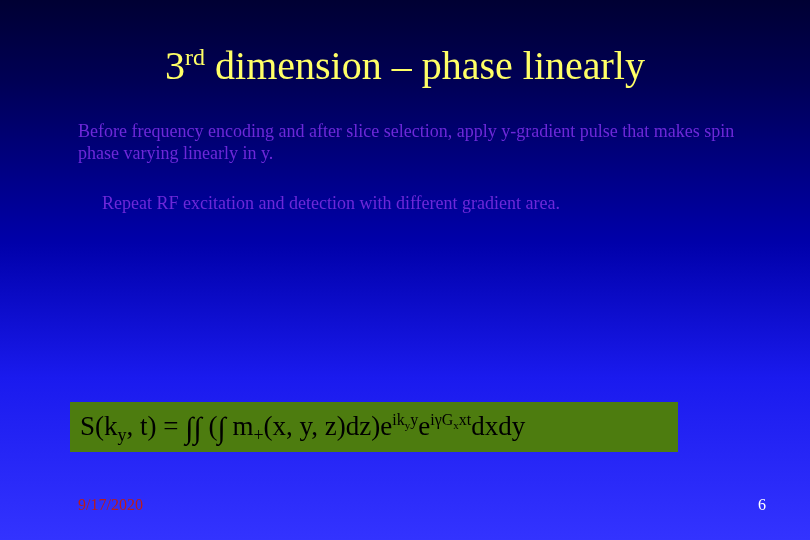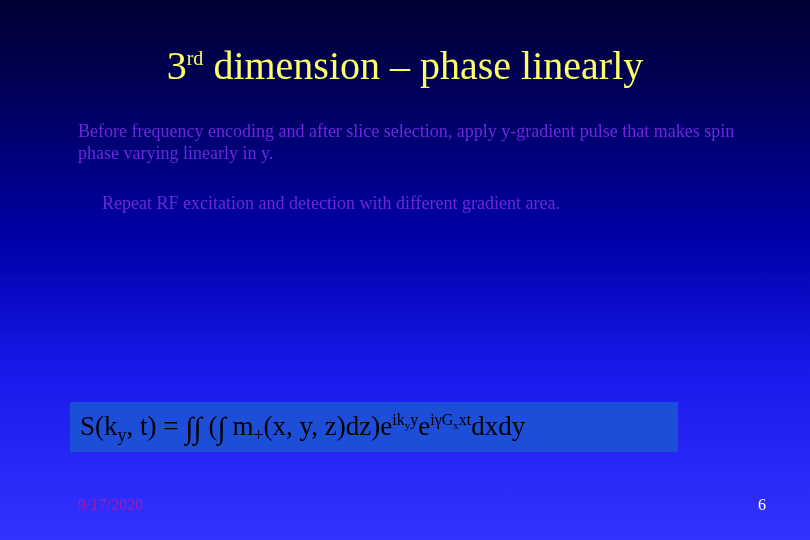--- a/index.html
+++ b/index.html
@@ -11,57 +11,57 @@
   }
   .title {
     text-align: center;
     color: #ffff66;
     font-size: 40px;
     font-weight: normal;
     padding-top: 42px;
     padding-bottom: 20px;
   }
   .title sup {
-    font-size: 20px;
+    font-size: 24px;
     vertical-align: super;
   }
   .body-text {
     color: #6d28d9;
     font-size: 18px;
     line-height: 1.22;
     padding: 12px 60px 0 78px;
   }
   .para2 { padding-top: 28px; margin-left: 24px; }
   .formula-box {
     position: absolute;
     left: 70px;
     top: 402px;
     width: 608px;
     height: 50px;
-    background: #1d4ed8;
+    background: #4d7c0f;
     color: #000000;
     font-size: 27px;
     padding: 6px 10px 0 10px;
     white-space: nowrap;
     overflow: hidden;
   }
   .formula-box sub {
     font-size: 18px;
     vertical-align: sub;
   }
   .formula-box sup {
     font-size: 16px;
     vertical-align: super;
   }
   .int { font-size: 30px; position: relative; top: 3px; }
   .footer-date {
     position: absolute;
     bottom: 26px;
     left: 78px;
-    color: #a21caf;
+    color: #b91c1c;
     font-size: 16px;
   }
   .footer-page {
     position: absolute;
     bottom: 26px;
     right: 44px;
     color: #ffffff;
     font-size: 16px;
   }
 </style>

